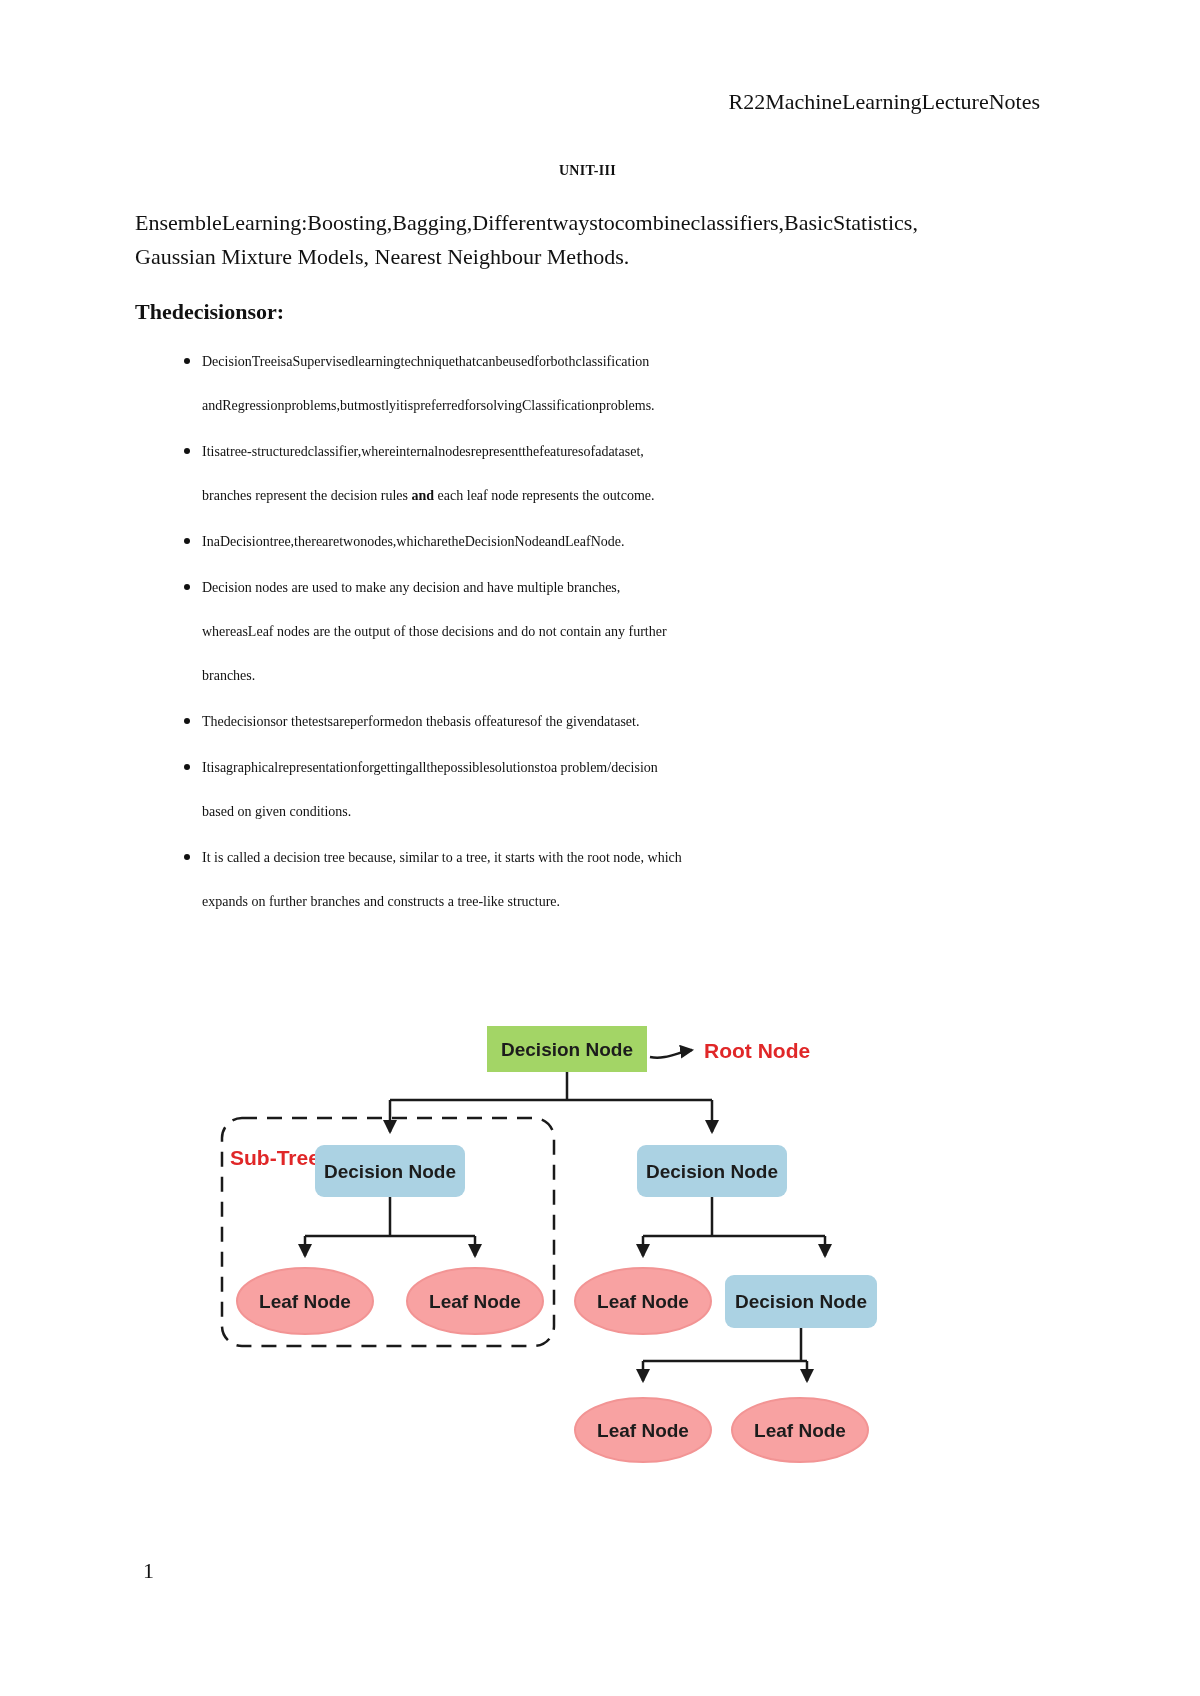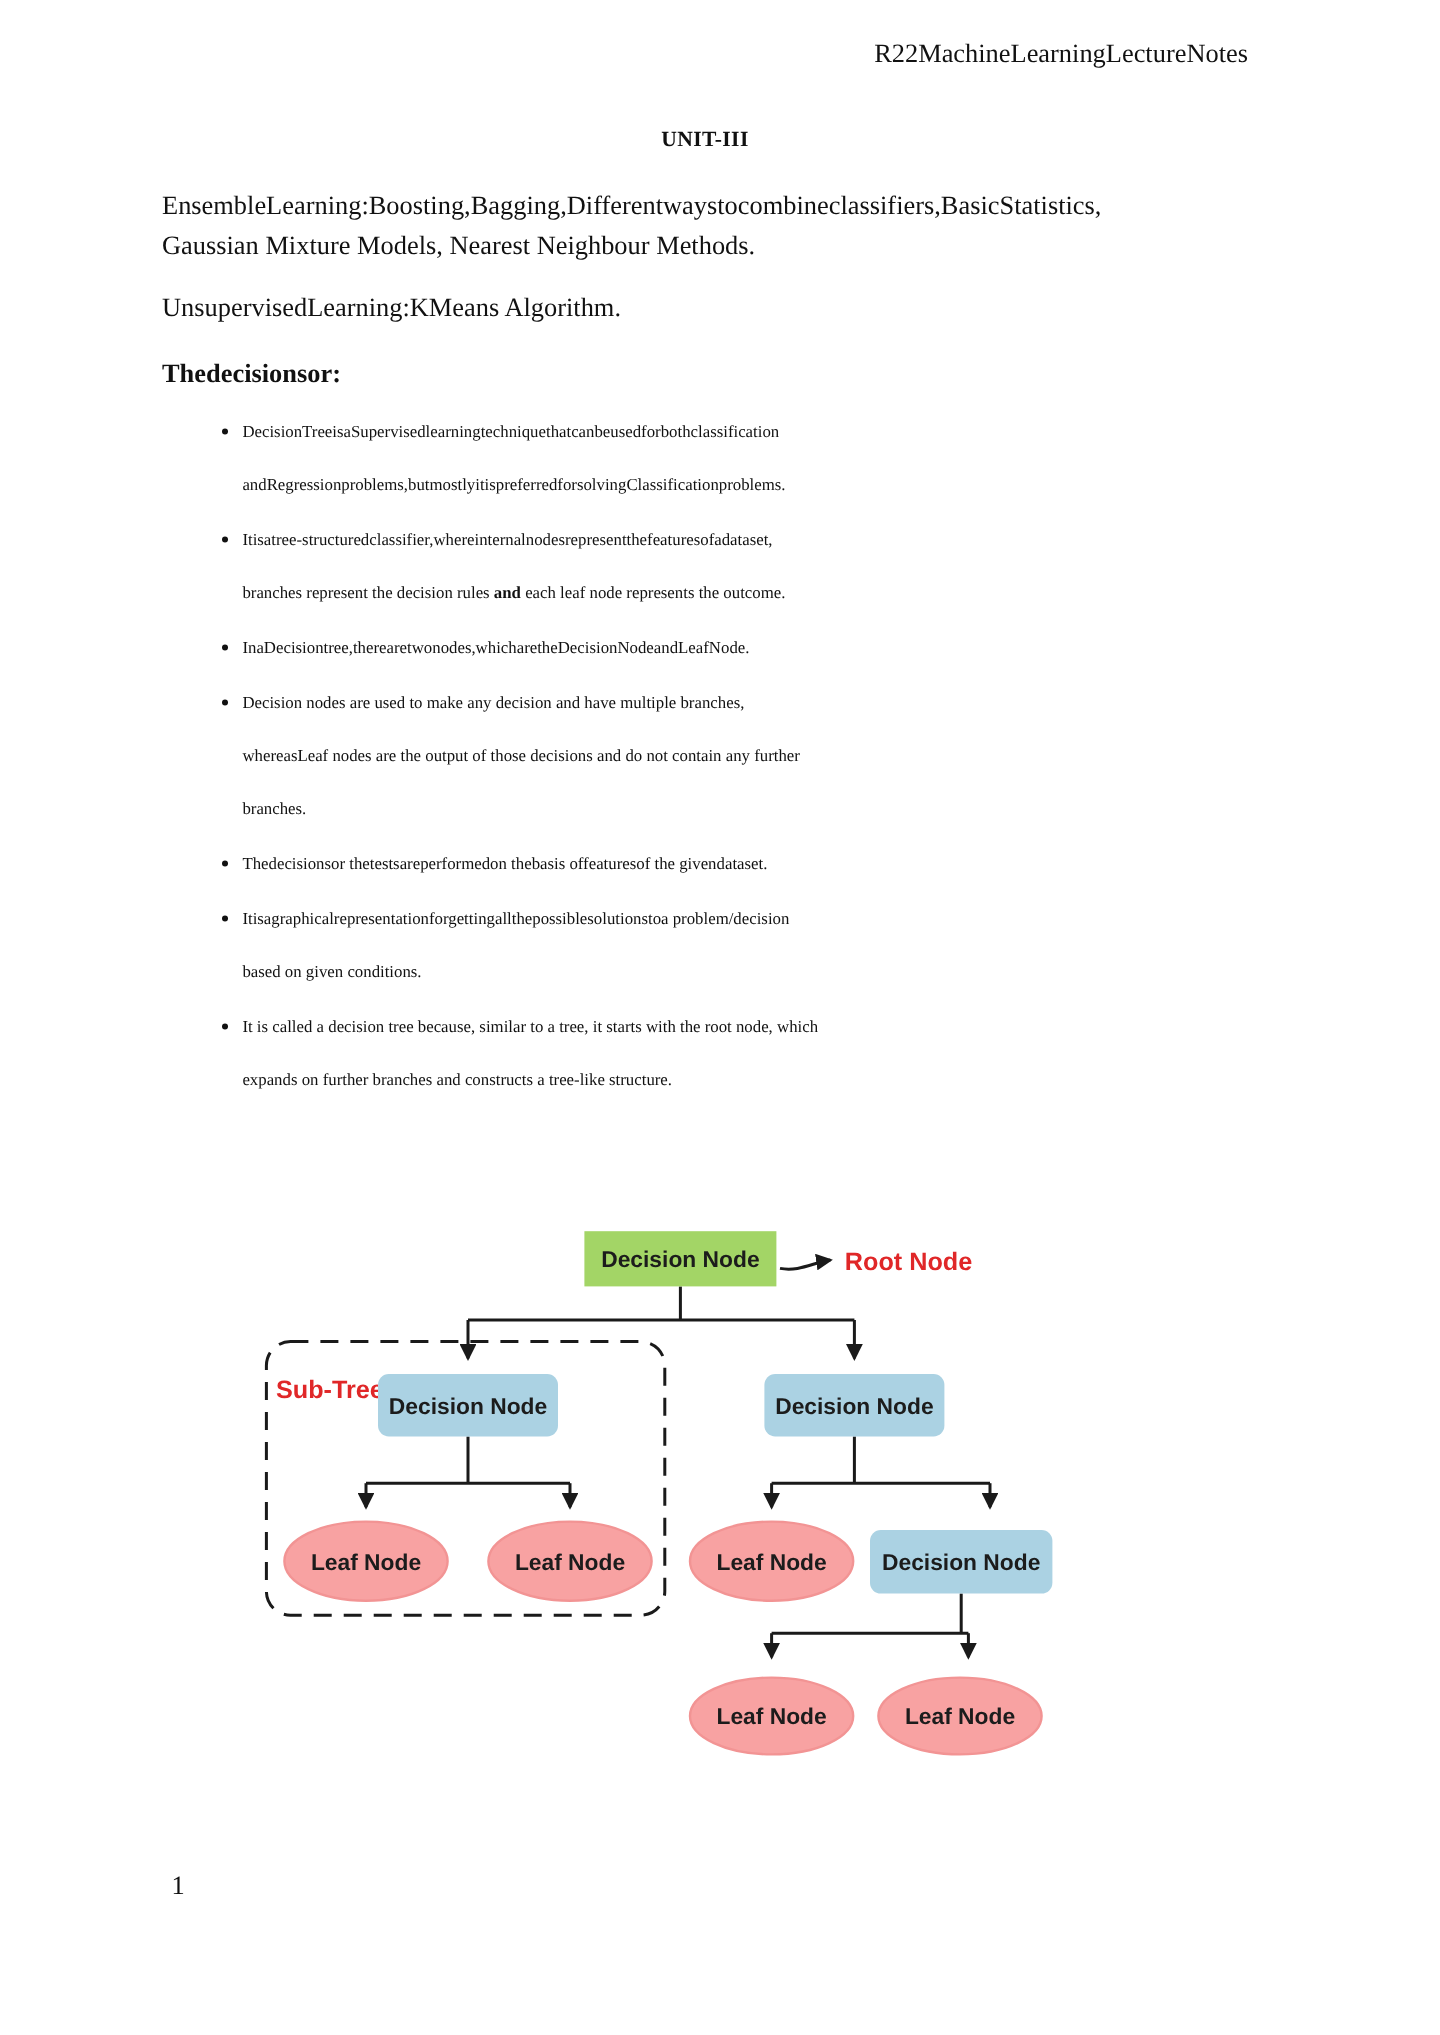--- a/index.html
+++ b/index.html
@@ -10,29 +10,29 @@
     background: #ffffff;
     font-family: "Liberation Serif", serif;
     color: #111111;
     overflow: hidden;
   }
   .content {
     margin-left: 135px;
     width: 905px;
   }
   .doc-header {
-    padding-top: 32px;
+    padding-top: 89px;
     text-align: right;
     font-size: 22px;
     line-height: 26px;
   }
   .doc-title {
     margin-top: 48px;
     text-align: center;
-    font-size: 18px;
+    font-size: 14px;
     font-weight: bold;
     letter-spacing: 0.3px;
   }
   .para {
     margin: 0;
     margin-top: 27px;
     font-size: 22px;
     line-height: 34px;
     white-space: pre-wrap;
   }
@@ -82,21 +82,20 @@
 <body>
 
 <div class="page">
 
   <div class="content">
     <div class="doc-header">R22MachineLearningLectureNotes</div>
     <div class="doc-title">UNIT-III</div>
 
     <p class="para">EnsembleLearning:Boosting,Bagging,Differentwaystocombineclassifiers,BasicStatistics,
 Gaussian Mixture Models, Nearest Neighbour Methods.</p>
-    <p class="para">UnsupervisedLearning:KMeans Algorithm.</p>
 
     <div class="section-heading">Thedecisionsor:</div>
 
     <ul class="bullet-list">
       <li><span>DecisionTreeisaSupervisedlearningtechniquethatcanbeusedforbothclassification
 andRegressionproblems,butmostlyitispreferredforsolvingClassificationproblems.</span><span class="bold-inline"></span><span></span></li>
       <li><span>Itisatree-structuredclassifier,whereinternalnodesrepresentthefeaturesofadataset,
 branches represent the decision rules </span><span class="bold-inline">and</span><span> each leaf node represents the outcome.</span></li>
       <li><span>InaDecisiontree,therearetwonodes,whicharetheDecisionNodeandLeafNode.</span><span class="bold-inline"></span><span></span></li>
       <li><span>Decision nodes are used to make any decision and have multiple branches,

